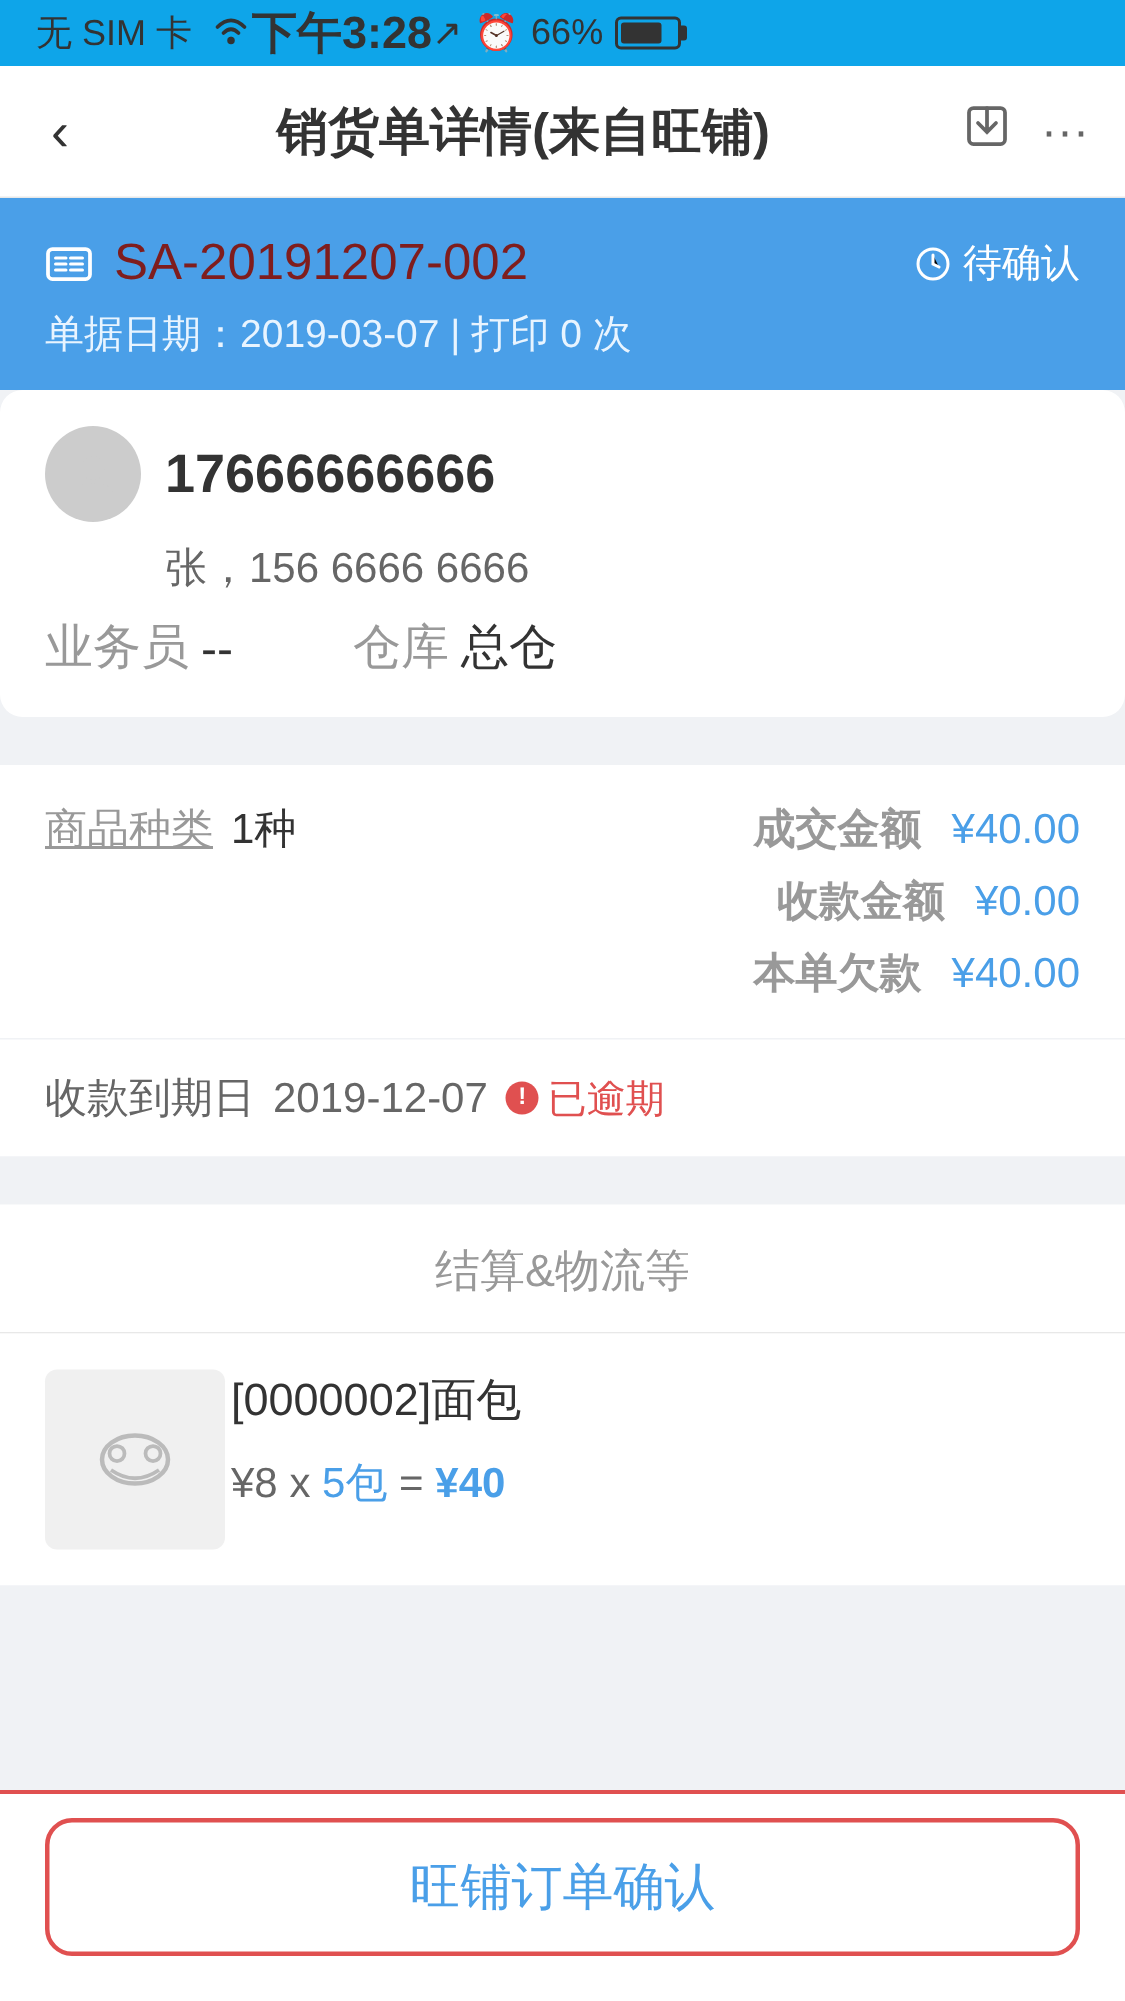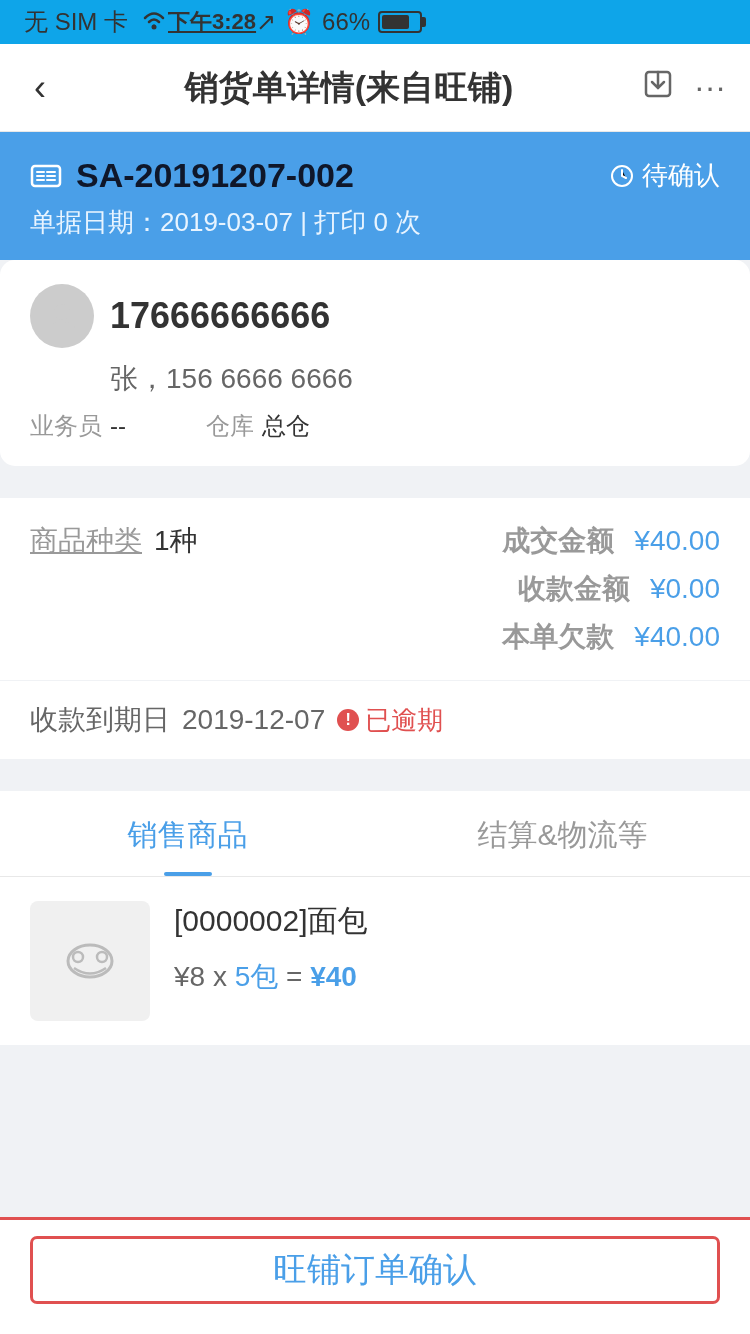--- a/index.html
+++ b/index.html
@@ -17,21 +17,21 @@
     .status-bar {
       height: 44px;
       background: #0ea5e9;
       display: flex;
       align-items: center;
       padding: 0 24px;
       font-size: 24px;
       font-weight: 500;
     }
     .status-left { display: flex; align-items: center; gap: 12px; }
-    .status-center { font-size: 22px; font-weight: 600; text-decoration: underline; }
+    .status-center { font-size: 30px; font-weight: 600; }
     .status-right { display: flex; align-items: center; gap: 8px; font-size: 24px; }
     .battery-icon {
       display: inline-block;
       width: 44px;
       height: 22px;
       border: 2px solid #333;
       border-radius: 4px;
       position: relative;
       vertical-align: middle;
     }
@@ -100,22 +100,22 @@
       display: flex;
       align-items: center;
       justify-content: space-between;
       margin-bottom: 10px;
     }
     .order-id {
       display: flex;
       align-items: center;
       gap: 10px;
       font-size: 34px;
-      font-weight: 700;
-      color: #0f172a;
+      font-weight: 400;
+      color: #7f1d1d;
     }
     .order-status {
       display: flex;
       align-items: center;
       gap: 8px;
       font-size: 26px;
       color: #fff;
     }
     .order-date {
       font-size: 26px;
@@ -155,21 +155,21 @@
     .customer-name {
       font-size: 28px;
       color: #666;
       margin-bottom: 12px;
       padding-left: 80px;
     }
     .customer-meta {
       display: flex;
       align-items: flex-start;
       padding-left: 0;
-      font-size: 24px;
+      font-size: 32px;
       color: #666;
     }
     .meta-item {
       display: flex;
       align-items: center;
       gap: 8px;
     }
     .meta-divider {
       margin: 0 40px;
     }
@@ -276,21 +276,21 @@
       height: 4px;
       background: #4a9fe8;
       border-radius: 2px;
     }
 
     
     .product-section {
       background: #fff;
       padding: 24px 30px;
       display: flex;
-      gap: 24px;
+      gap: 4px;
       align-items: flex-start;
     }
     .product-thumb {
       width: 120px;
       height: 120px;
       background: #f0f0f0;
       border-radius: 8px;
       display: flex;
       align-items: center;
       justify-content: center;
@@ -317,24 +317,24 @@
       position: fixed;
       bottom: 0;
       left: 0;
       width: 750px;
       background: #fff;
       padding: 16px 30px 30px;
       border-top: 3px solid #e05050;
     }
     .confirm-btn {
       width: 100%;
-      height: 68px;
+      height: 92px;
       background: #fff;
       border: 3px solid #e05050;
-      border-radius: 7px;
+      border-radius: 18px;
       font-size: 34px;
       color: #4a9fe8;
       font-weight: 500;
       cursor: pointer;
       display: flex;
       align-items: center;
       justify-content: center;
     }
 
     
@@ -460,23 +460,20 @@
   <span>2019-12-07</span>
   <span class="overdue-badge">
     <span class="overdue-dot">!</span>
     <span>已逾期</span>
   </span>
 </div>
 
 <div class="divider"></div>
 
 <div class="tab-bar">
-  <div class="tab-item active">
-    <span>销售商品</span>
-  </div>
   <div class="tab-item">
     <span>结算&amp;物流等</span>
   </div>
 </div>
 
 <div class="product-section">
   <div class="product-thumb">
     <svg width="80" height="60" viewBox="0 0 80 60">
       <ellipse cx="40" cy="30" rx="22" ry="16" fill="none" stroke="#bbb" stroke-width="3"></ellipse>
       <circle cx="28" cy="26" r="5" fill="none" stroke="#bbb" stroke-width="2.5"></circle>

